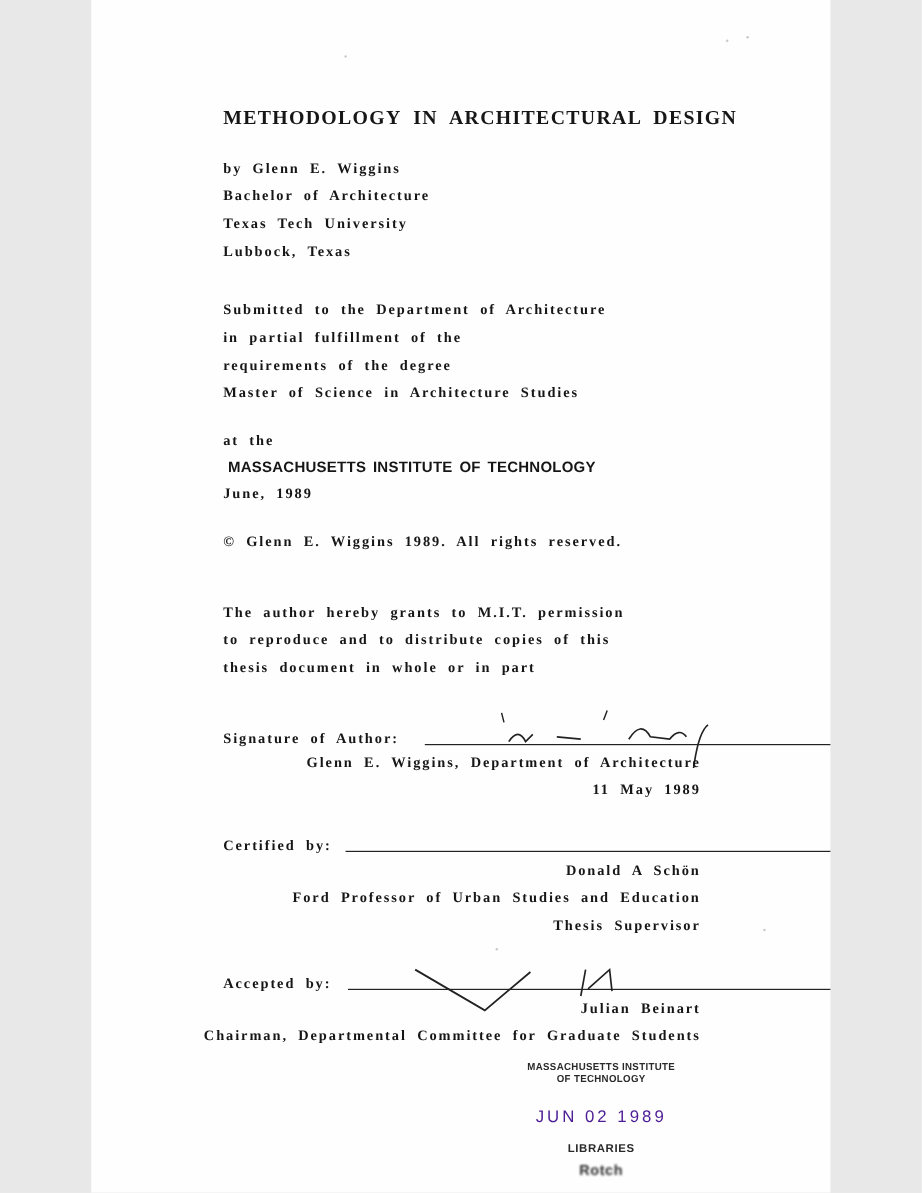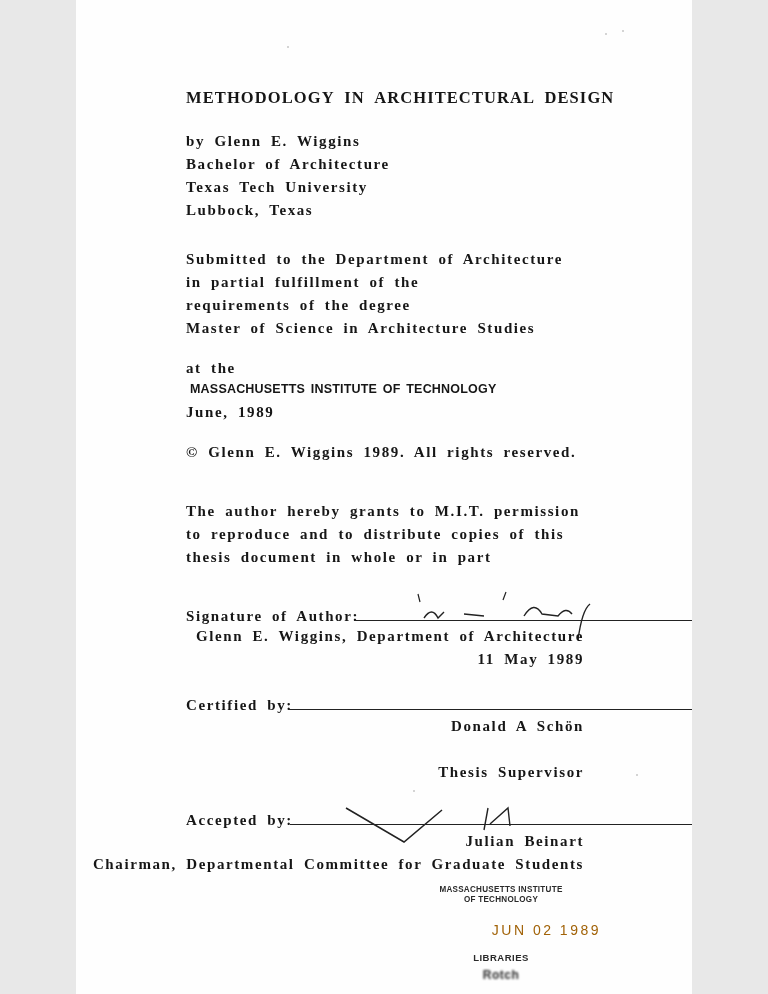--- a/index.html
+++ b/index.html
@@ -21,21 +21,21 @@
     position: absolute;
     white-space: nowrap;
   }
   .title {
     font-size: 16.5px;
     font-weight: bold;
     letter-spacing: 1.1px;
     word-spacing: 5px;
   }
   .line {
-    font-size: 15px;
+    font-size: 12px;
     font-weight: bold;
     letter-spacing: 1.6px;
     word-spacing: 4px;
   }
   .mitline {
     font-size: 12.5px;
     font-weight: bold;
     letter-spacing: 0.2px;
     word-spacing: 2px;
     font-family: "Liberation Sans", sans-serif;
@@ -59,22 +59,21 @@
     font-size: 8.5px;
     font-weight: bold;
     letter-spacing: 0.3px;
     line-height: 10px;
     transform: scaleX(0.95);
     filter: blur(0.3px);
   }
   .stamp-date {
     font-size: 14px;
     letter-spacing: 2.5px;
-    color: #a16207;
-    text-align: right;
+    color: #4c1d95;
   }
   .stamp-lib {
     font-size: 9.5px;
     font-weight: bold;
     letter-spacing: 0.5px;
     filter: blur(0.3px);
   }
   .stamp-rotch {
     font-size: 12px;
     font-weight: bold;
@@ -134,20 +133,21 @@
     <path d="M12,12 l2,8 M100,10 l-3,8" stroke="#222" stroke-width="1.2" fill="none"></path>
     <path d="M18,36 q8,-12 14,0 l6,-6 M58,32 l20,2 M118,34 q10,-16 18,-2 l16,2 q8,-10 14,-2" stroke="#222" stroke-width="1.4" fill="none"></path>
     <path d="M172,58 q4,-30 12,-36" stroke="#222" stroke-width="1.4" fill="none"></path>
   </svg>
   <div class="t line right" style="top:628px">Glenn E. Wiggins, Department of Architecture</div>
   <div class="t line right" style="top:651px">11 May 1989</div>
 
   <div class="t line" style="left:110px;top:697px">Certified by:</div>
   <div class="sigline" style="left:212px;top:709px;width:448px"></div>
   <div class="t line right" style="top:718px">Donald A Schön</div>
+  <div class="t line right" style="top:741px">Ford Professor of Urban Studies and Education</div>
   <div class="t line right" style="top:764px">Thesis Supervisor</div>
 
   <div class="t line" style="left:110px;top:812px">Accepted by:</div>
   <div class="sigline" style="left:214px;top:824px;width:446px"></div>
   <svg class="scribble" style="left:262px;top:800px" width="220" height="50">
     <path d="M8,8 L66,42 L104,10" stroke="#222" stroke-width="1.5" fill="none"></path>
     <path d="M150,8 l-4,22 M152,24 l18,-16 l2,18" stroke="#222" stroke-width="1.4" fill="none"></path>
   </svg>
   <div class="t line right" style="top:833px">Julian Beinart</div>
   <div class="t line right" style="top:856px">Chairman, Departmental Committee for Graduate Students</div>

